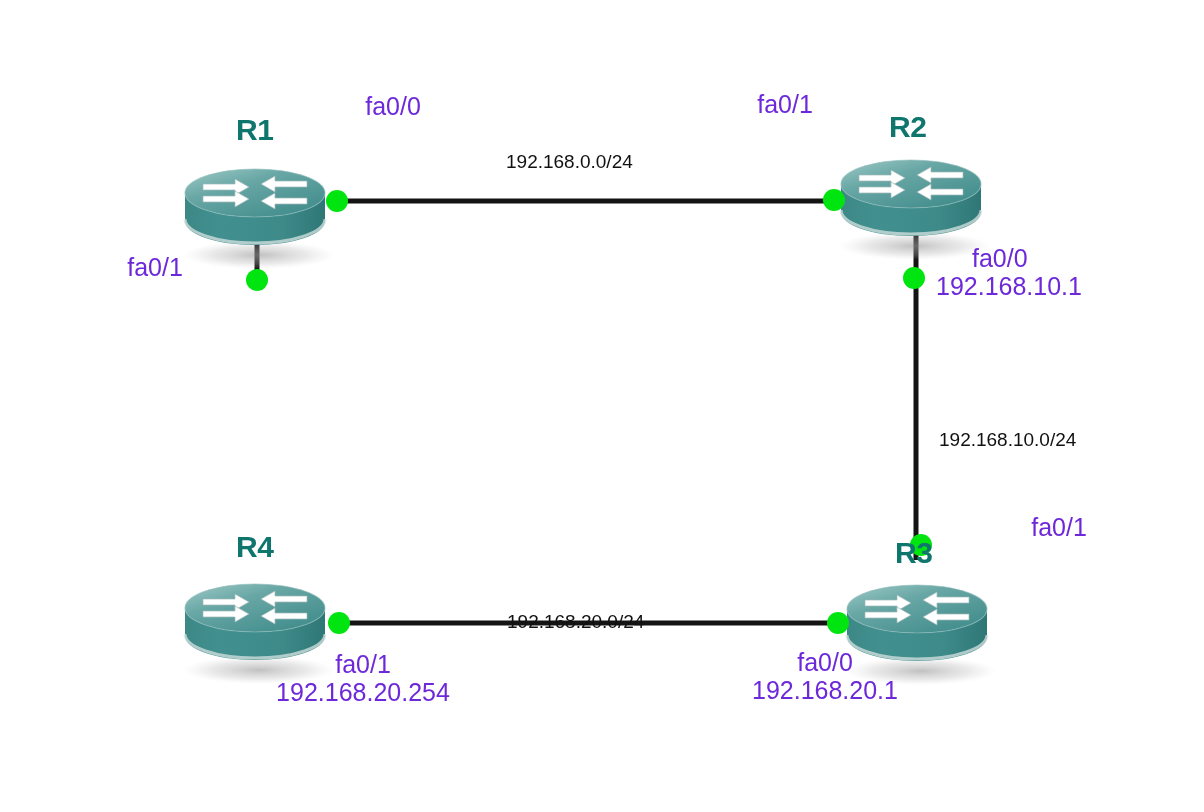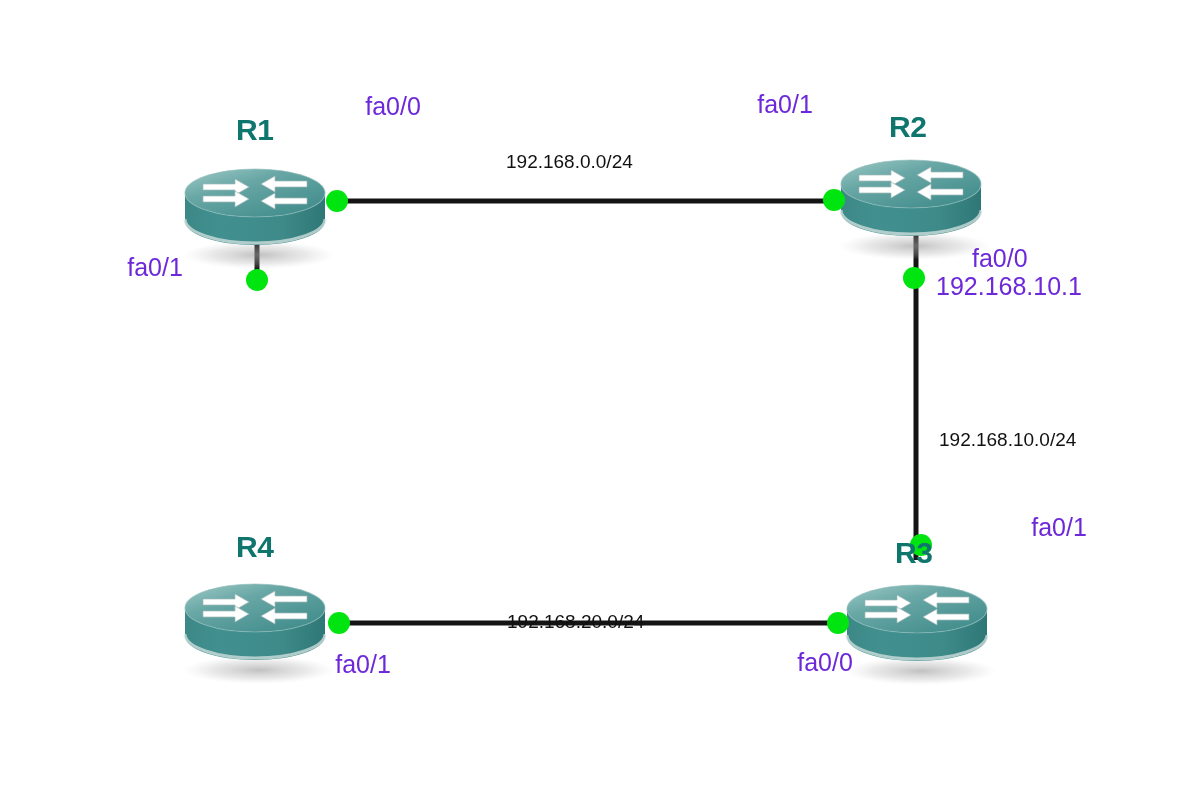--- a/index.html
+++ b/index.html
@@ -162,23 +162,25 @@
     <span class="ln" style="margin-left:36px;">fa0/0</span>
     <span class="ln">192.168.10.1</span>
   </div>
 
   <div class="iface-label center" style="left:944px; top:513px; width:230px;">
     <span class="ln">fa0/1</span>
   </div>
 
   <div class="iface-label center" style="left:730px; top:648px; width:190px;">
     <span class="ln">fa0/0</span>
+    <span class="ln">192.168.20.1</span>
   </div>
 
   <div class="iface-label center" style="left:268px; top:650px; width:190px;">
     <span class="ln">fa0/1</span>
+    <span class="ln">192.168.20.254</span>
   </div>
 
   <div class="net-label" style="left:506px; top:152px;">192.168.0.0/24</div>
   <div class="net-label" style="left:939px; top:382px;margin-top:48px;">192.168.10.0/24</div>
   <div class="net-label" style="left:507px; top:612px;">192.168.20.0/24</div>
 
 </div>
 
 </body></html>

